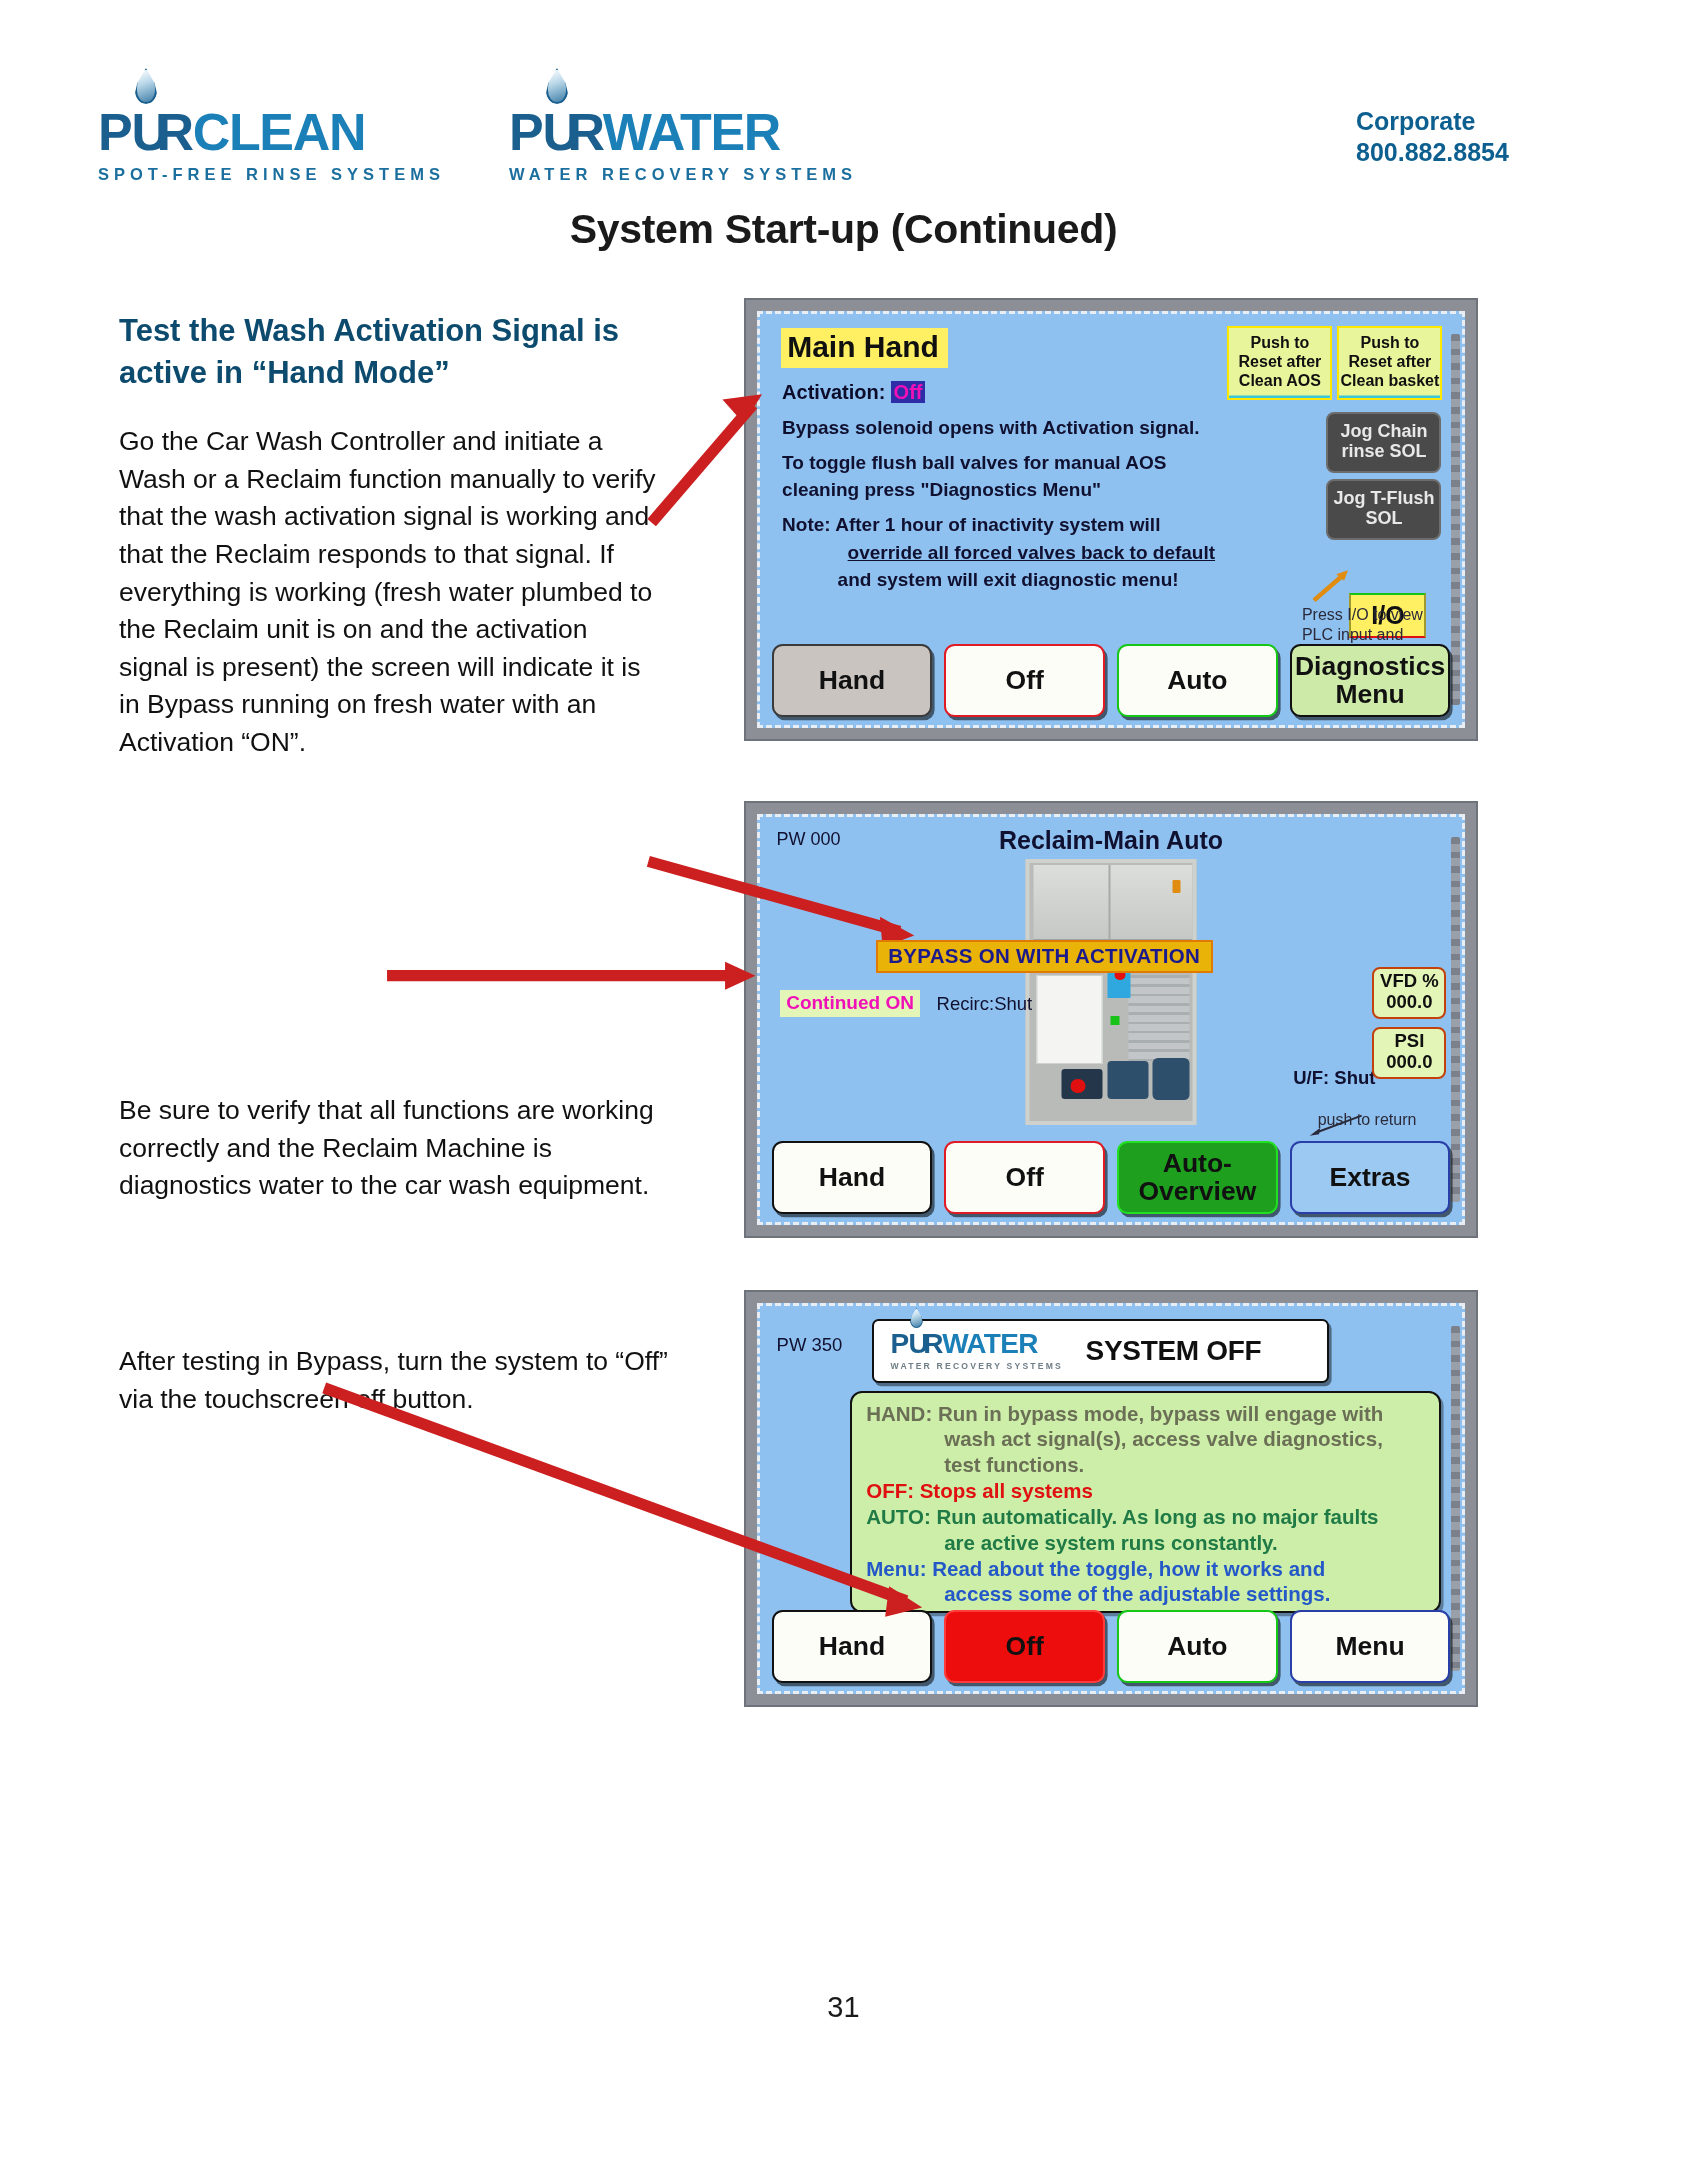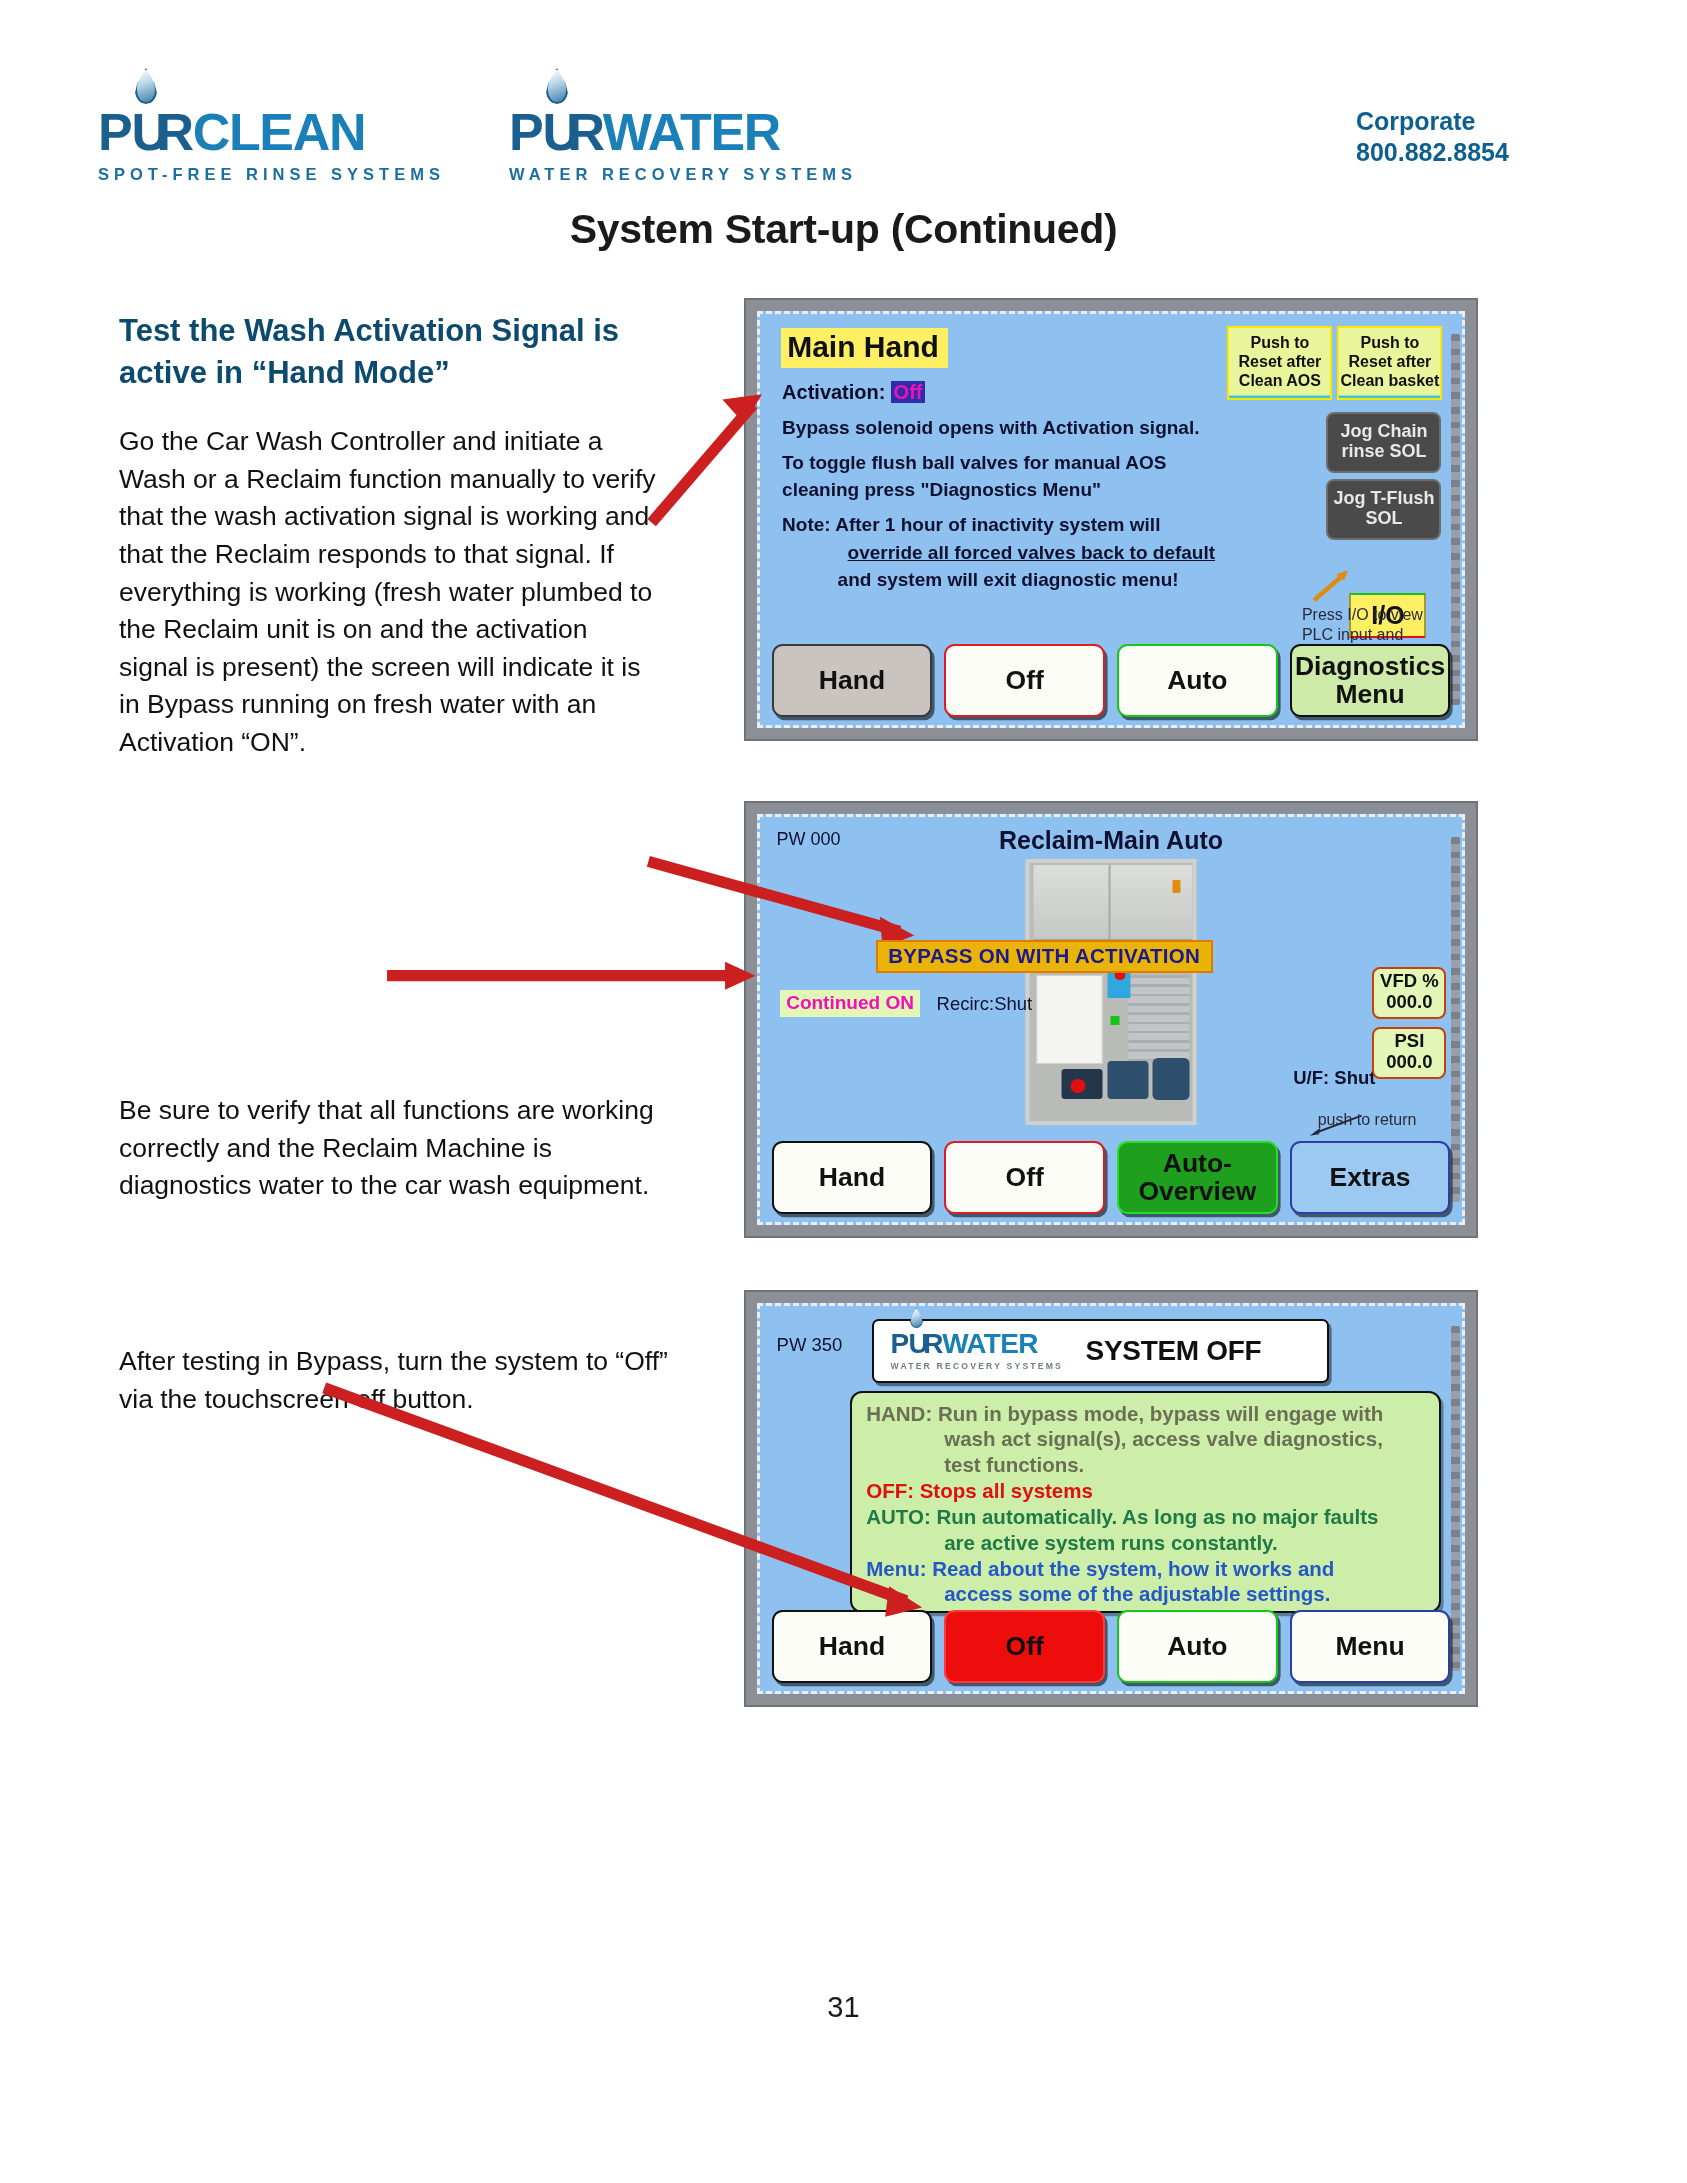--- a/index.html
+++ b/index.html
@@ -475,21 +475,21 @@
       <div id="s3-sysoff">SYSTEM OFF</div>
     </div>
 
     <div id="s3-infobox">
       <div class="s3-line c-hand">HAND: Run in bypass mode, bypass will engage with</div>
       <div class="s3-line c-hand s3-ind">wash act signal(s), access valve diagnostics,</div>
       <div class="s3-line c-hand s3-ind">test functions.</div>
       <div class="s3-line c-off">OFF: Stops all systems</div>
       <div class="s3-line c-auto">AUTO: Run automatically. As long as no major faults</div>
       <div class="s3-line c-auto s3-ind">are active system runs constantly.</div>
-      <div class="s3-line c-menu">Menu: Read about the system, how it works and</div>
+      <div class="s3-line c-menu">Menu: Read about the toggle, how it works and</div>
       <div class="s3-line c-menu s3-ind">access some of the adjustable settings.</div>
     </div>
 
     <div class="btn-row">
       <div class="tbtn">Hand</div>
       <div class="tbtn redfill">Off</div>
       <div class="tbtn grn-e">Auto</div>
       <div class="tbtn plain-b">Menu</div>
     </div>
   </div>

